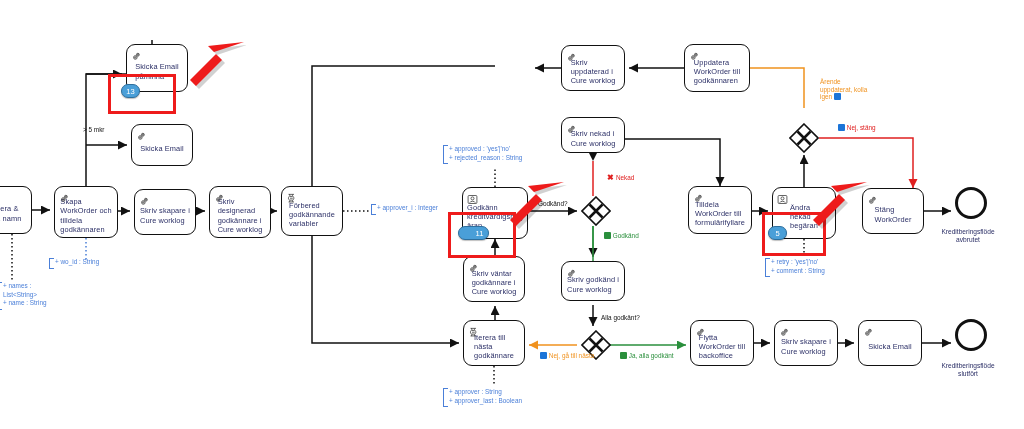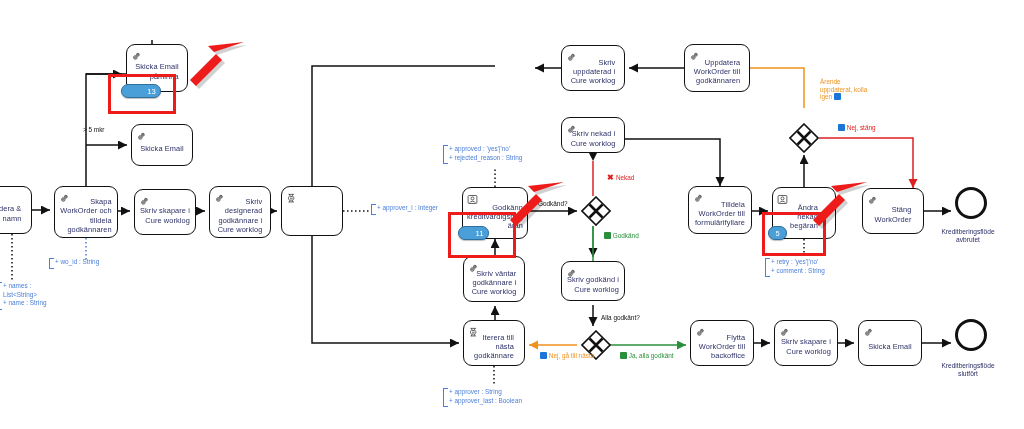--- a/index.html
+++ b/index.html
@@ -1,21 +1,21 @@
 <!DOCTYPE html>
 <html><head>
 <meta charset="utf-8">
 <style>
   html,body{margin:0;padding:0;background:#ffffff;}
   body{font-family:"Liberation Sans", sans-serif;}
   #canvas{position:relative;width:1024px;height:429px;background:#fff;overflow:hidden;}
   svg#wires{position:absolute;left:0;top:0;width:1024px;height:429px;pointer-events:none;}
 
   .task{position:absolute;box-sizing:border-box;border:1.6px solid #111;border-radius:9px;background:#fff;
-        display:flex;align-items:center;justify-content:center;text-align:right;z-index:5;}
+        display:flex;align-items:center;justify-content:center;text-align:left;z-index:5;}
   .task .lbl{font-size:7.4px;color:#2b2f66;line-height:1.22;padding:0 3px;padding-top:7px;letter-spacing:.1px;}
   .task .tico{position:absolute;left:4px;top:3px;width:11px;height:11px;}
 
   .evt{position:absolute;border-radius:50%;background:#fff;z-index:5;}
   .evt.end{border:3.2px solid #111;}
   .evtlabel{position:absolute;font-size:6.6px;color:#2b2f66;text-align:center;line-height:1.25;z-index:6;}
 
   .gw{position:absolute;width:30px;height:30px;z-index:6;}
 
   .badge{position:absolute;width:17px;height:12px;border-radius:7px;background:#4a9fd8;border:1px solid #2e6f9e;
@@ -163,20 +163,21 @@
           </svg></span>
         <div class="lbl">Skriv<br>designerad<br>godkännare i<br>Cure worklog</div>
       </div>
       <div class="task" style="left: 281px; top: 186px; width: 62px; height: 50px;">
         <span class="tico"><svg viewBox="0 0 16 16" width="11" height="11">
             <g fill="none" stroke="#333" stroke-width="1.1">
               <path d="M4 2 C6 2 6 4 4.6 5.2 C3.2 6.5 3.2 8.5 4.6 9.8 C6 11 6 13 4 13 L11 13 C9 13 9 11 10.4 9.8 C11.8 8.5 11.8 6.5 10.4 5.2 C9 4 9 2 11 2 Z"></path>
               <path d="M5.6 5h4M5.8 7.6h4M5.6 10.3h4"></path>
             </g>
           </svg></span>
+        <div class="lbl">Förbered<br>godkännande<br>variabler</div>
       </div>
       <div class="task" style="left: 462px; top: 187px; width: 66px; height: 52px;">
         <span class="tico"><svg viewBox="0 0 16 16" width="11" height="11">
             <g fill="none" stroke="#333" stroke-width="1.1">
               <rect x="1.6" y="2.2" width="12.8" height="11.6" rx="1.4"></rect>
               <circle cx="8" cy="6.4" r="2.2"></circle>
               <path d="M4 12.6 C4.6 9.9 11.4 9.9 12 12.6"></path>
             </g>
           </svg></span>
         <div class="lbl">Godkänn<br>kreditvärdigsbeg<br>äran</div>
@@ -362,21 +363,21 @@
       <div class="dobj" style="left: 770px; top: 258px;">
         <div class="brk"></div>
         <div class="body">+ retry : 'yes'|'no'<br>+ comment : String</div>
       </div>
       <div class="dobj" style="left: 448px; top: 388px;">
         <div class="brk"></div>
         <div class="body">+ approver : String<br>+ approver_last : Boolean</div>
       </div>
     </div>
   <div id="badge-layer">
-      <div class="badge" style="left: 121px; top: 84px; padding-left: 21px;">13</div>
+      <div class="badge" style="left: 121px; top: 84px;">13</div>
       <div class="badge" style="left: 458px; top: 226px; padding-left: 12px;">11</div>
       <div class="badge" style="left: 768px; top: 226px;">5</div>
     </div>
   <div id="hl-layer">
       <div class="hl" style="left: 108px; top: 74px; width: 62px; height: 34px;"></div>
       <div class="hl" style="left: 448px; top: 212px; width: 62px; height: 40px;"></div>
       <div class="hl" style="left: 762px; top: 212px; width: 58px; height: 38px;"></div>
     </div>
   <div id="ann-layer">
       <div class="arrowred" style="left: 186px; top: 40px; width: 60px; height: 52px;"><svg viewBox="0 0 60 52" width="60" height="52">

